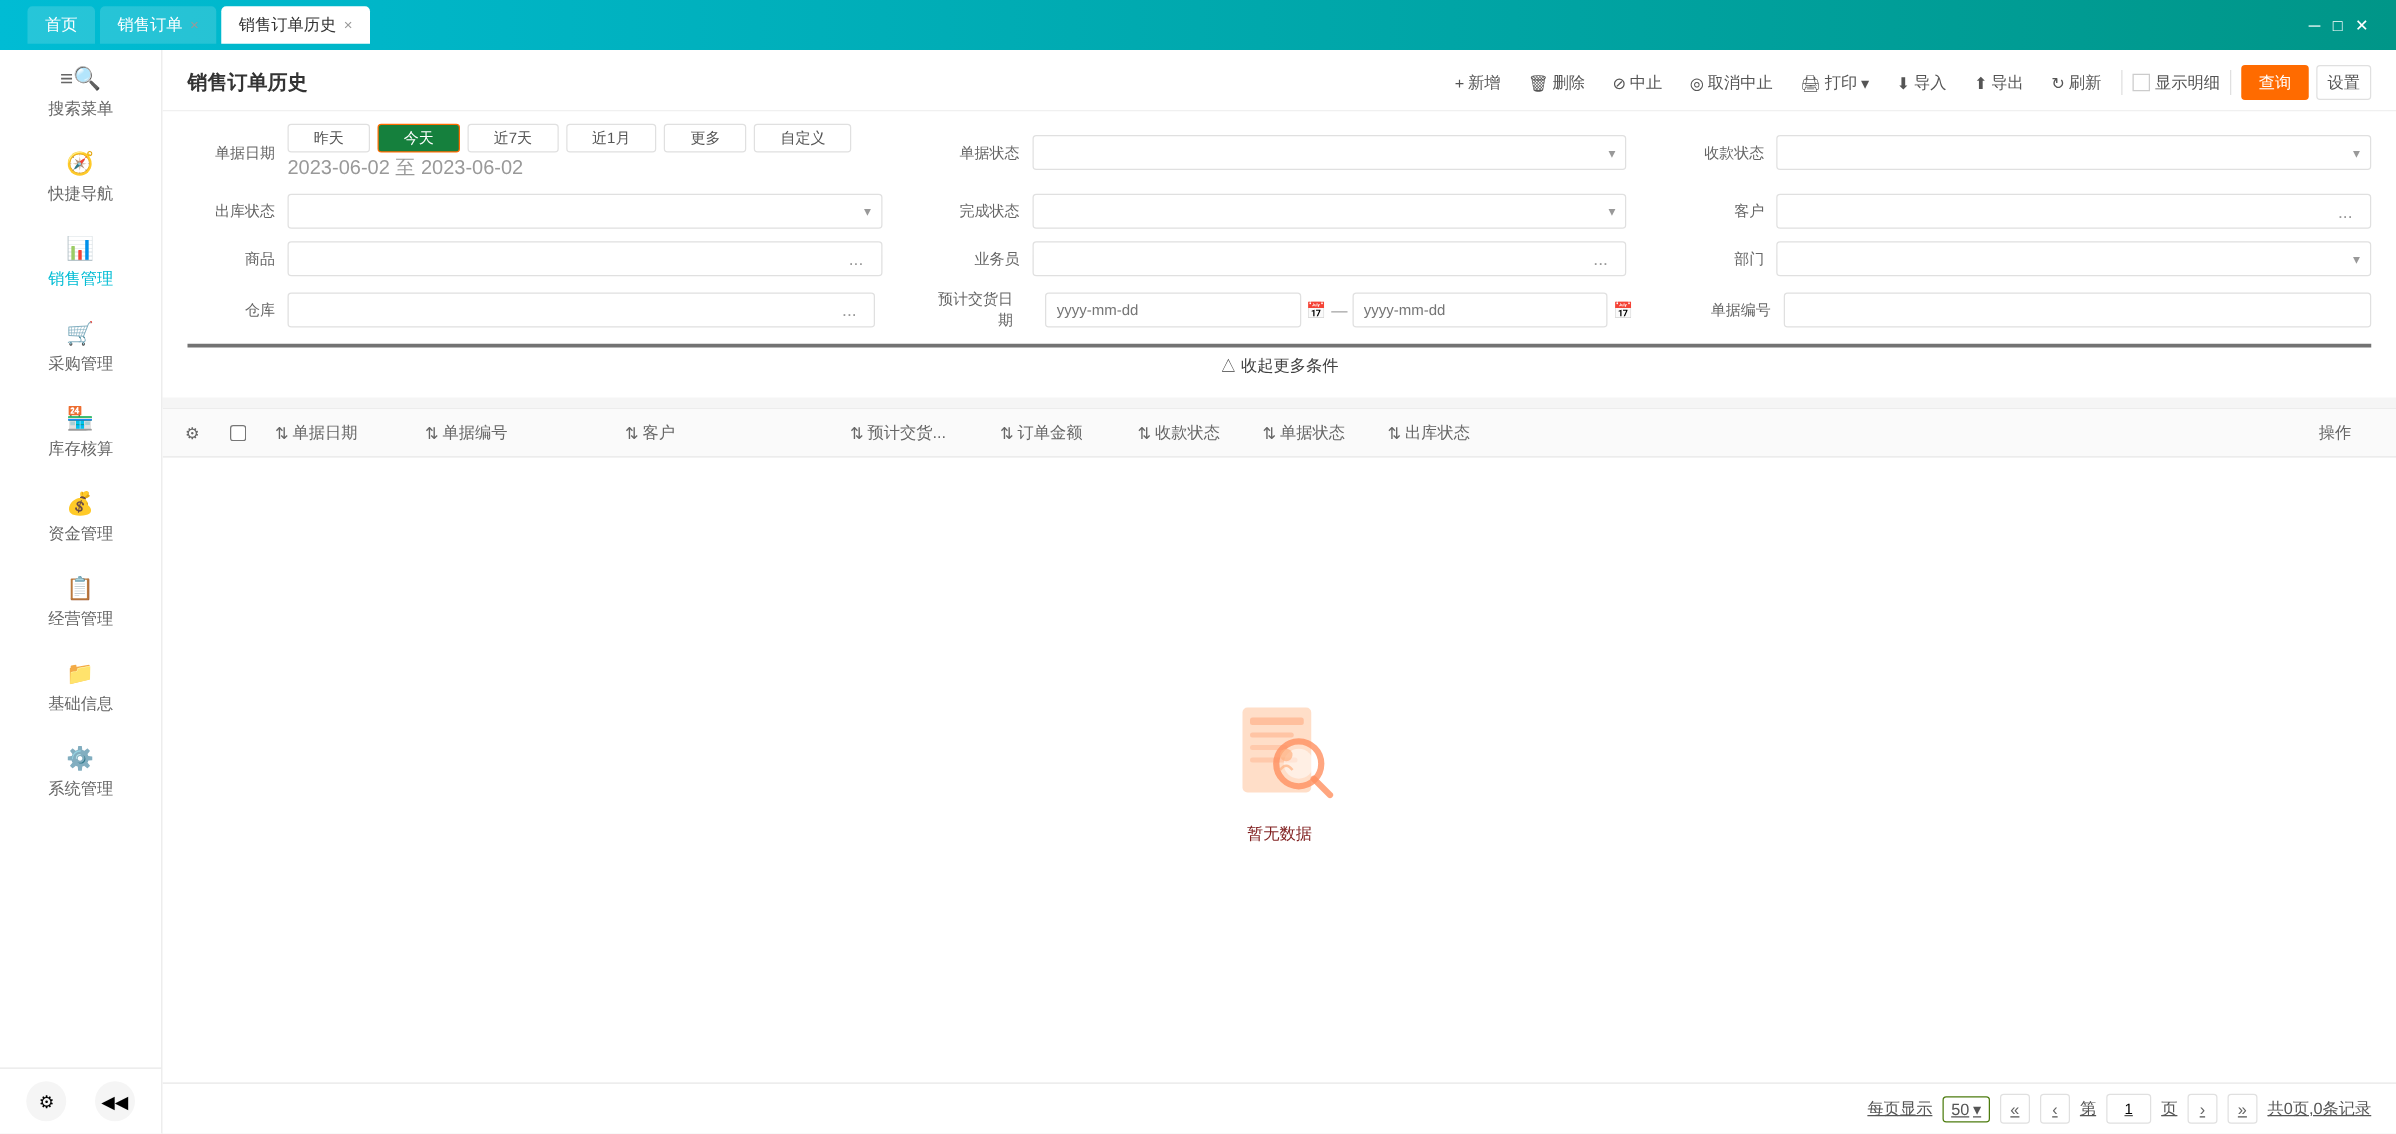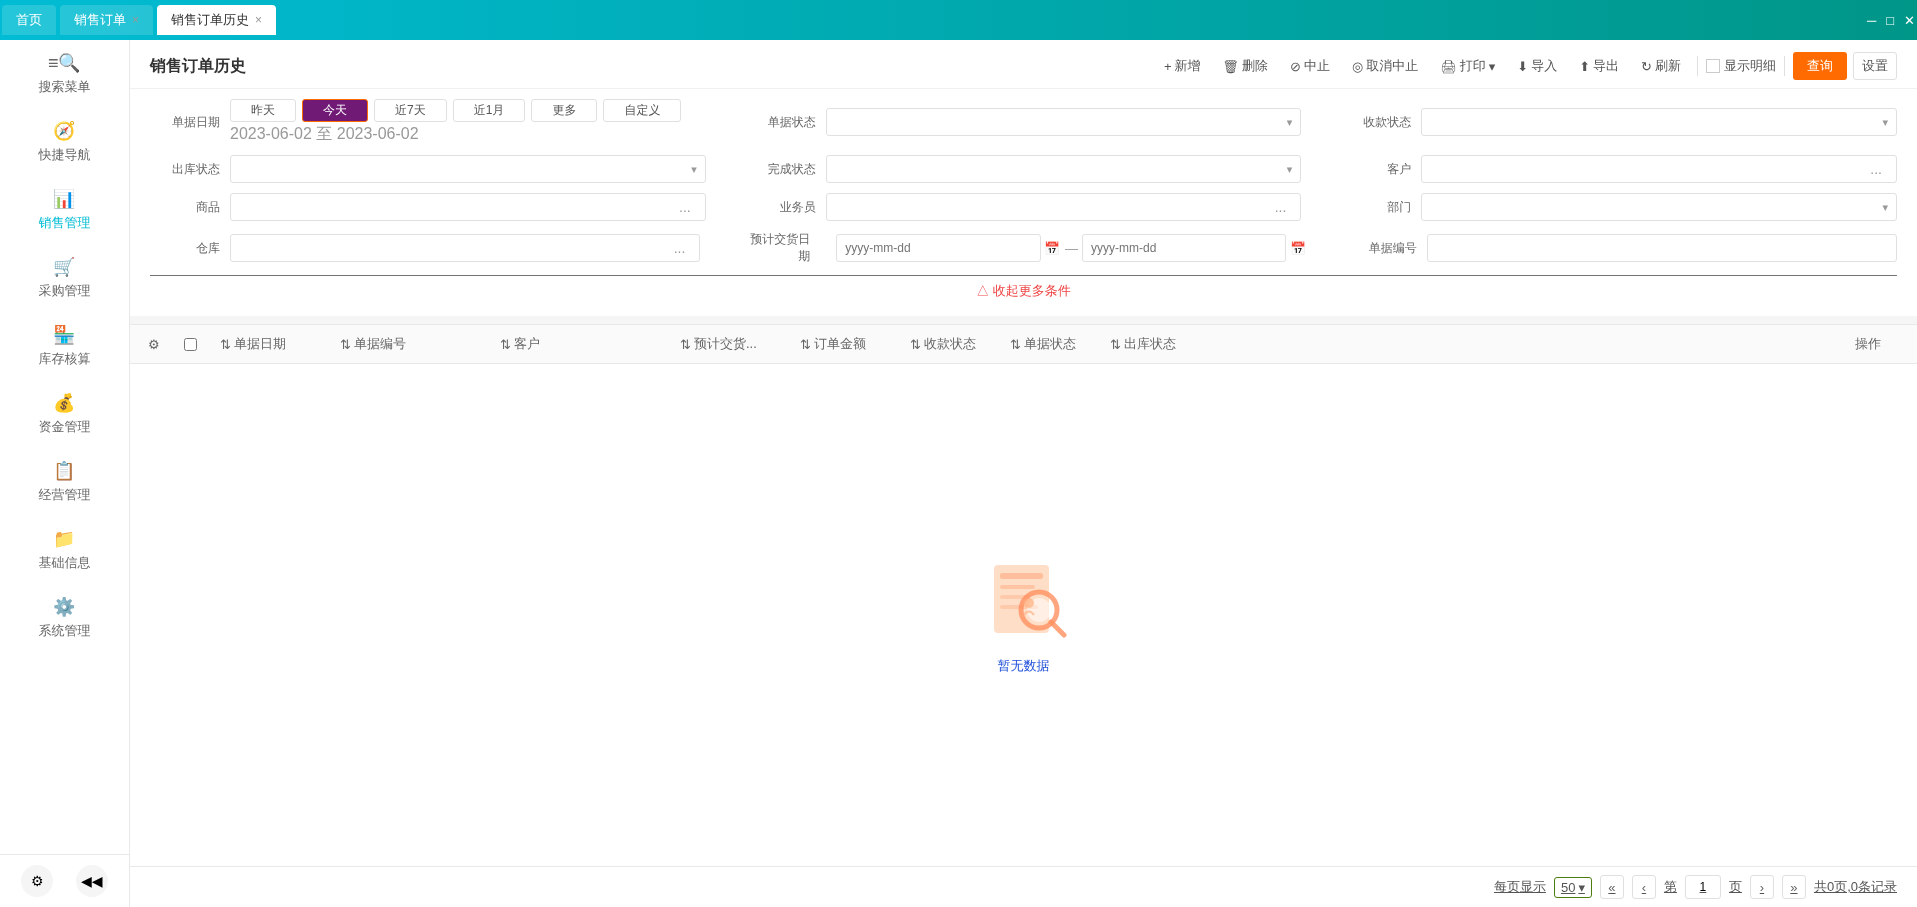--- a/index.html
+++ b/index.html
@@ -4,21 +4,21 @@
   <style>
     * { box-sizing: border-box; margin: 0; padding: 0; font-family: 'Microsoft YaHei', Arial, sans-serif; font-size: 13px; }
     body { display: flex; flex-direction: column; height: 907px; overflow: hidden; background: #f5f5f5; }
 
     
     .top-bar {
       height: 40px;
       background: linear-gradient(90deg, #00bcd4 0%, #009688 100%);
       display: flex;
       align-items: center;
-      padding: 0 2px;
+      padding: 0 22px;
       color: white;
       flex-shrink: 0;
     }
     .tab-item {
       display: flex;
       align-items: center;
       padding: 0 14px;
       height: 30px;
       background: rgba(255,255,255,0.15);
       border-radius: 4px 4px 0 0;
@@ -214,35 +214,35 @@
     .date-btn {
       padding: 2px 20px;
       border: 1px solid #e0e0e0;
       border-radius: 3px;
       cursor: pointer;
       font-size: 12px;
       color: #555;
       background: white;
     }
     .date-btn.active {
-      background: #701a75;
+      background: #15803d;
       color: white;
       border-color: #ff6b00;
     }
     .date-sub {
       font-size: 16px;
       color: #999;
     }
     .collapse-bar {
       text-align: center;
       padding: 6px;
-      color: #ef4444;
-      cursor: pointer;
-      font-size: 12px;
-      border-top: 1px solid #737373;
+      color: #404040;
+      cursor: pointer;
+      font-size: 12px;
+      border-top: 3px solid #737373;
     }
     .filter-sep { width: 40px; flex-shrink: 0; }
 
     
     .table-section {
       flex: 1;
       background: white;
       margin: 8px 0 0 0;
       display: flex;
       flex-direction: column;
@@ -286,21 +286,21 @@
       flex-direction: column;
       align-items: center;
       justify-content: center;
       gap: 12px;
     }
     .empty-icon {
       width: 100px;
       height: 90px;
       position: relative;
     }
-    .empty-text { color: #1d4ed8; font-size: 13px; }
+    .empty-text { color: #7f1d1d; font-size: 13px; }
 
     
     .pagination {
       display: flex;
       align-items: center;
       justify-content: flex-end;
       padding: 8px 20px;
       background: white;
       border-top: 1px solid #e8e8e8;
       gap: 8px;

